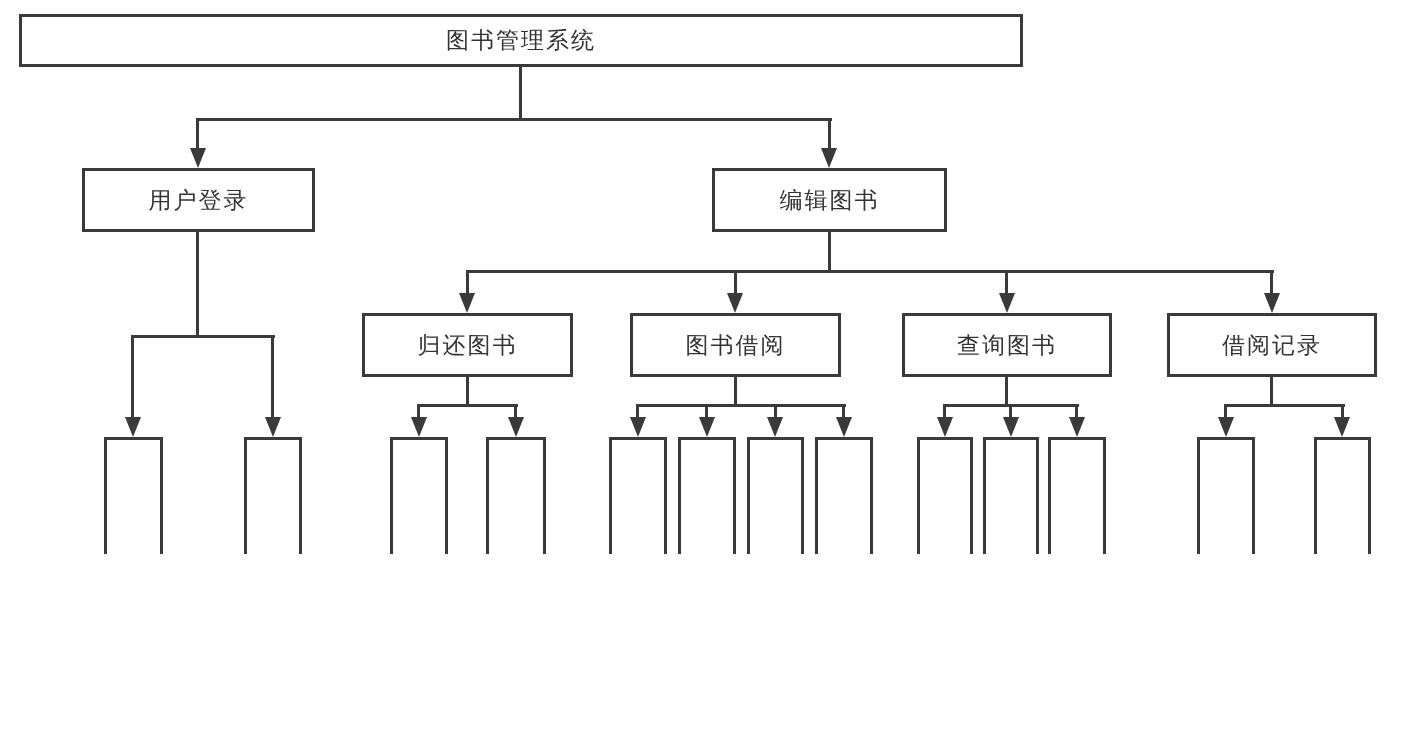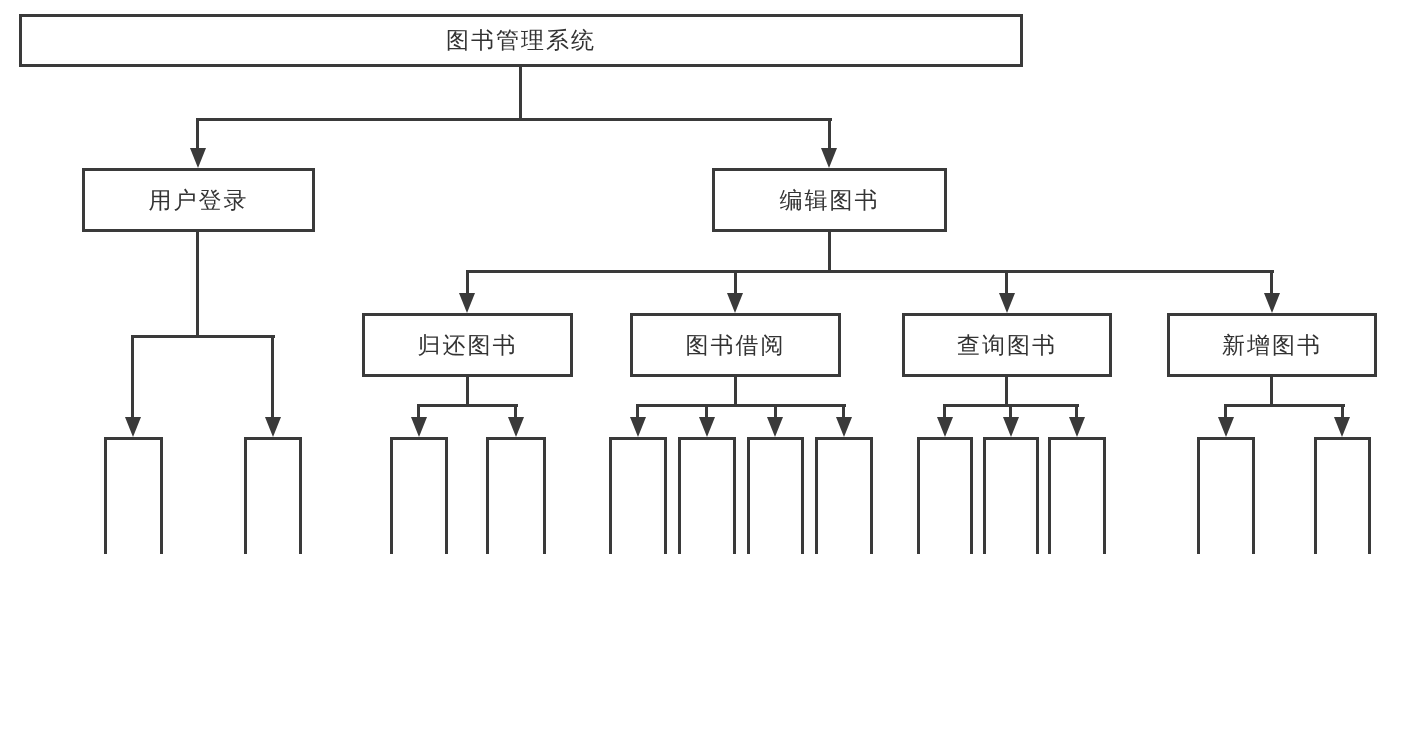--- a/index.html
+++ b/index.html
@@ -107,21 +107,21 @@
   <div class="node" style="left:362px;top:313px;width:211px;height:64px">
     <span class="lbl">归还图书</span>
   </div>
   <div class="node" style="left:630px;top:313px;width:211px;height:64px">
     <span class="lbl">图书借阅</span>
   </div>
   <div class="node" style="left:902px;top:313px;width:210px;height:64px">
     <span class="lbl">查询图书</span>
   </div>
   <div class="node" style="left:1167px;top:313px;width:210px;height:64px">
-    <span class="lbl">新增图书</span>
+    <span class="lbl">借阅记录</span>
   </div>
 
   <div class="node" style="left:104px;top:437px;width:59px;height:298px">
     <span class="vlbl">用户登录</span>
   </div>
   <div class="node" style="left:244px;top:437px;width:58px;height:298px">
     <span class="vlbl">注销登录</span>
   </div>
 
   <div class="node" style="left:390px;top:437px;width:58px;height:298px">

